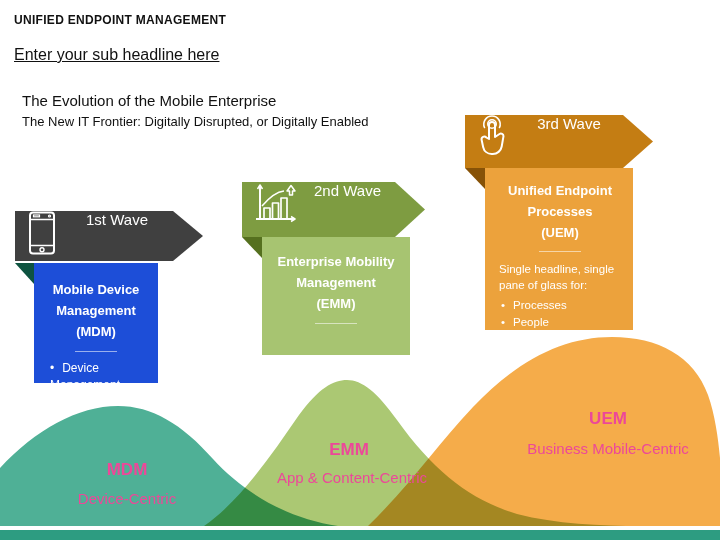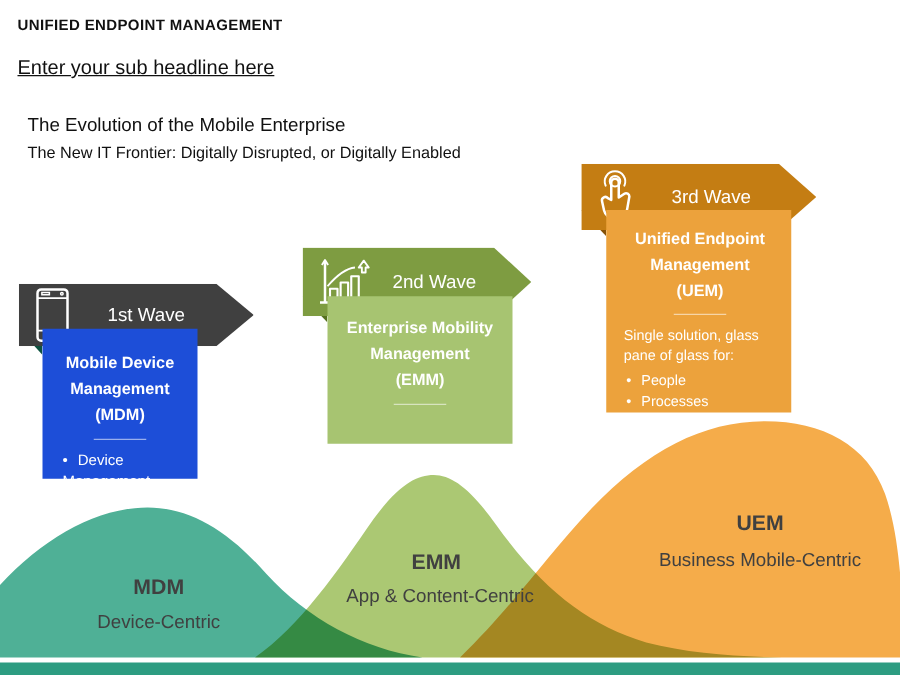--- a/index.html
+++ b/index.html
@@ -8,24 +8,23 @@
     font-family:"Liberation Sans",sans-serif;color:#1a1a1a;
   }
   
   .main-title{position:absolute;left:14px;top:13px;font-size:12px;font-weight:bold;letter-spacing:.3px;color:#111;}
   .sub-title{position:absolute;left:14px;top:46px;font-size:16px;color:#111;text-decoration:underline;}
   .section-heading{position:absolute;left:22px;top:92px;font-size:15px;color:#111;}
   .section-subheading{position:absolute;left:22px;top:114px;font-size:13px;color:#111;}
 
   
   .banner{
-    position:absolute;display:flex;align-items:center;gap:8px;
+    position:absolute;display:flex;align-items:flex-start;gap:8px;
     padding:0 34px 0 12px;box-sizing:border-box;color:#fff;
     clip-path:polygon(0 0, calc(100% - 30px) 0, 100% 50%, calc(100% - 30px) 100%, 0 100%);
-    margin-top:16px;
   }
   .banner .wave-label{flex:1;text-align:center;font-size:15px;}
   .banner svg{flex:0 0 auto;}
   .fold{position:absolute;clip-path:polygon(0 0,100% 0,100% 100%);}
   .card-body{
     position:absolute;box-sizing:border-box;color:#fff;text-align:center;
   }
   .card-title{font-weight:bold;font-size:13px;line-height:1.6;white-space:pre-line;}
   .divider{width:42px;border-top:1px solid rgba(255,255,255,.55);margin:9px auto 8px auto;}
   .card-intro{font-size:11.5px;line-height:1.35;text-align:left;white-space:pre-line;margin:2px 0 4px 0;}
@@ -46,21 +45,21 @@
   .body2 .bullet-list{margin-left:4px;}
   
   .banner3{background:#C47D13;left:465px;top:115px;width:188px;height:53px;}
   .fold3{background:#875207;left:465px;top:168px;width:20px;height:21px;}
   .body3{background:#ECA23C;left:485px;top:168px;width:148px;height:162px;padding:13px 12px 0 14px;}
   .body3 .divider{margin:8px auto 10px auto;}
 
   
   .hills-svg{position:absolute;left:0;top:0;}
   .hills-svg path{mix-blend-mode:multiply;}
-  .hill-label{position:absolute;transform:translate(-50%,-50%);color:#404040;white-space:nowrap;text-align:center;}
+  .hill-label{position:absolute;transform:translate(-50%,-50%);color:#ec4899;white-space:nowrap;text-align:center;}
   .hill-name{font-weight:bold;font-size:17px;}
   .hill-sub{font-size:15px;}
 
   .bottom-bar{position:absolute;left:0;top:530px;width:720px;height:10px;background:#2D9C81;}
 </style>
 </head>
 <body>
 
 <div class="slide">
 
@@ -142,26 +141,26 @@
   <div class="banner banner3">
     <svg width="34" height="44" viewBox="0 0 34 44" fill="none" stroke="#ffffff" stroke-width="2" stroke-linecap="round" stroke-linejoin="round">
       <circle cx="15" cy="9" r="4.2" stroke-width="1.6"></circle>
       <path d="M7.5 12.5 A8.2 8.2 0 0 1 15 1 A8.2 8.2 0 0 1 22.5 12.5" stroke-width="1.6"></path>
       <path d="M12 24 V10 a3 3 0 0 1 6 0 v12 l4.5 -3 a2.6 2.6 0 0 1 4 2.2 l-1.8 10.3 a9 9 0 0 1 -8.9 7.5 h-1.2 a8.6 8.6 0 0 1 -8.4 -6.8 l-1.6 -7.4 a2.7 2.7 0 0 1 4.7 -2.3 z"></path>
     </svg>
     <div class="wave-label">3rd Wave</div>
   </div>
   <div class="card-body body3 card3">
     <div class="card-title">Unified Endpoint
-Management
+Processes
 (UEM)</div>
     <div class="divider"></div>
-    <div class="card-intro">Single solution, glass
+    <div class="card-intro">Single headline, single
 pane of glass for:</div>
     <ul class="bullet-list">
+      <li>Processes</li>
       <li>People</li>
-      <li>Processes</li>
       <li>Endpoints</li>
     </ul>
   </div>
 
   <div class="bottom-bar"></div>
 </div>
 
 </body></html>

